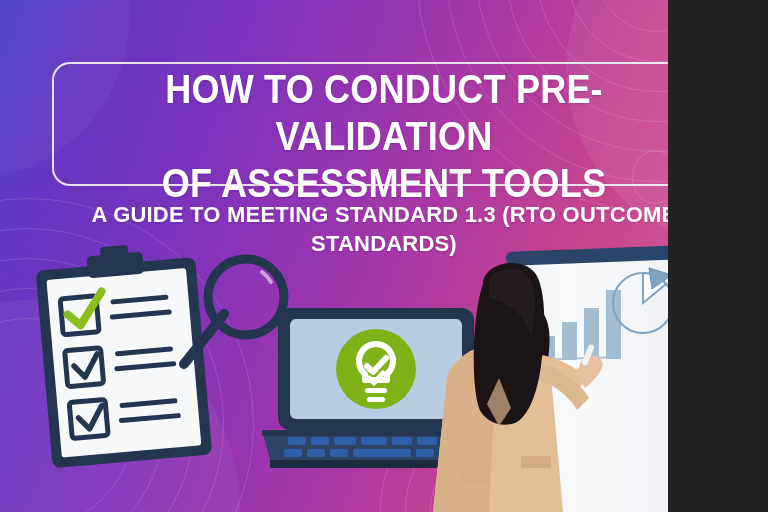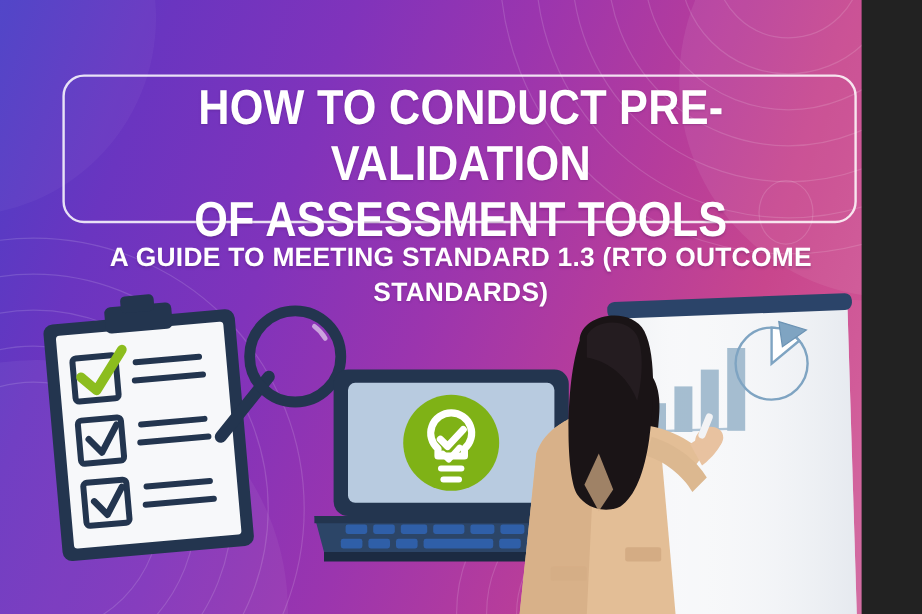--- a/index.html
+++ b/index.html
@@ -1,29 +1,30 @@
 <!DOCTYPE html>
 <html><head>
 <meta charset="utf-8">
 <style>
   html,body{margin:0;padding:0;background:#222;}
   #canvas{
     position:relative;
-    width:718px;height:512px;
+    width:636px;height:512px;
     overflow:hidden;
     font-family:"Liberation Sans", sans-serif;
     background:linear-gradient(110deg,
         #4b3fc6 0%,
         #6a35c0 16%,
         #8033bb 33%,
         #9b35ae 50%,
         #b53c9c 66%,
         #c8468d 80%,
         #cf5494 92%,
         #d1689f 100%);
+    padding-left:32px;
   }
   .bg-layer{position:absolute;inset:0;pointer-events:none;}
   .ring{
     position:absolute;border-radius:50%;
     border:1.4px solid rgba(255,255,255,0.14);
   }
   .blob{position:absolute;border-radius:50%;}
 
   
   #title-box{

